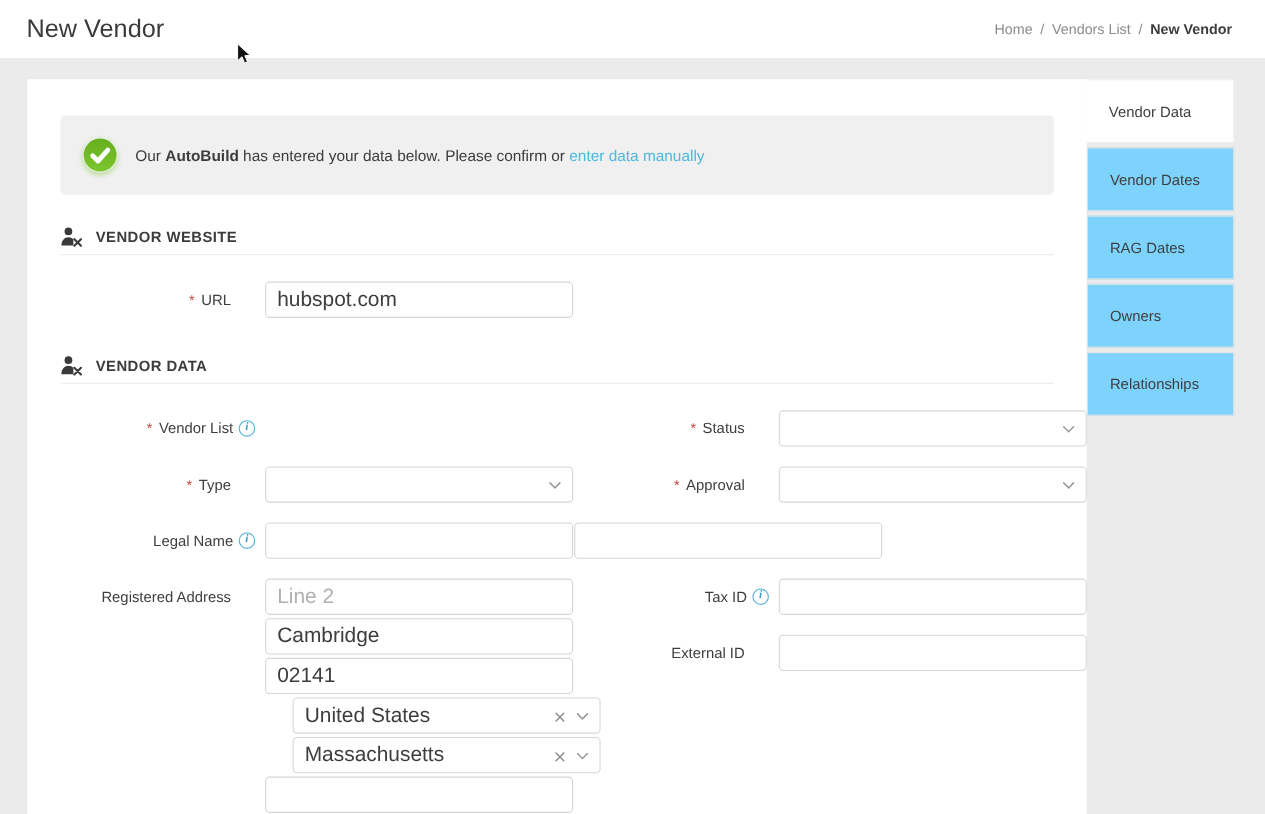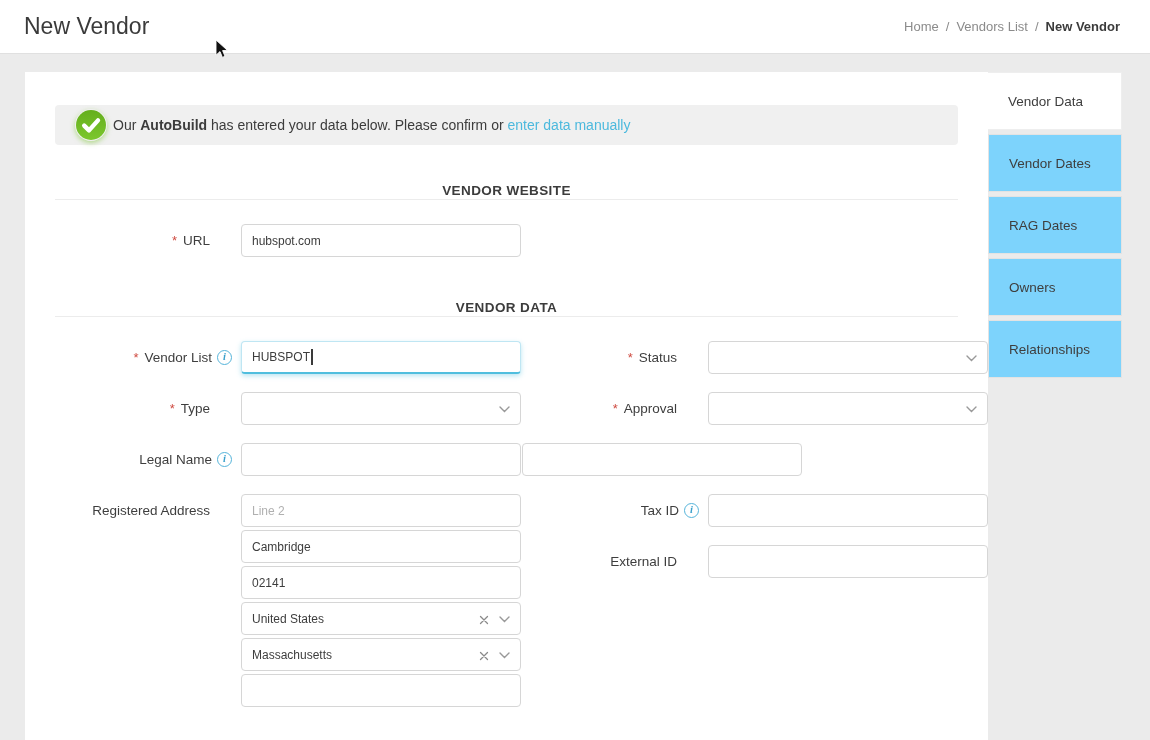--- a/index.html
+++ b/index.html
@@ -23,31 +23,31 @@
 
   
   .panel {
     position:absolute; top:72px; left:25px; width:963px; height:700px;
     background:#ffffff; z-index:2;
   }
   .panel-inner { padding:0 30px; }
 
   
   .banner {
-    margin-top:33px; height:40px; background:#f0f0f0; border-radius:4px;
-    display:flex; align-items:center; padding:0 20px; gap:6px;
+    margin-top:33px; height:72px; background:#f0f0f0; border-radius:4px;
+    display:flex; align-items:center; padding:0 20px; gap:16px;
   }
   .check-wrap { width:32px; height:32px; border-radius:50%;
     box-shadow:0 2px 5px rgba(130,200,60,.55); flex:0 0 32px; }
   .banner-text { font-size:14px; color:#3c3c3c; }
   .banner-text b { font-weight:700; }
   .banner-link { color:#4cb9dd; cursor:pointer; }
 
   
-  .section-header { display:flex; align-items:center; gap:11px; margin-top:27px; height:22px;flex-direction:column; }
+  .section-header { display:flex; align-items:center; gap:11px; margin-top:27px; height:22px; }
   .section-header.second { margin-top:32px; }
   .section-title { font-size:13.5px; font-weight:700; letter-spacing:.4px; color:#3c3c3c; }
   .divider { border-bottom:1px solid #ececec; margin-top:5px; }
 
   
   .form-area { position:relative; margin-top:24px; height:440px; }
   .col-right { position:absolute; left:467px; top:115px; }
   .row { display:flex; align-items:center; height:33px; margin-bottom:18px; }
   .row.tall { height:auto; align-items:flex-start; }
   .field-label {
@@ -59,35 +59,35 @@
   .req { color:#cf4b41; font-size:13px; margin-right:1px; }
   .info-icon {
     width:15px; height:15px; border:1px solid #55b4da; border-radius:50%;
     color:#3aa0cc; font-family:"Liberation Serif","DejaVu Serif",serif;
     font-style:italic; font-size:10.5px; font-weight:700;
     display:inline-flex; align-items:center; justify-content:center; flex:0 0 15px;
     cursor:pointer; line-height:1;
   }
   .input, .select {
     width:280px; height:33px; border:1px solid #d6d6d6; border-radius:4px;
-    background:#fff; font-size:12px; color:#3d3d3d; padding:0 10px;
+    background:#fff; font-size:19px; color:#3d3d3d; padding:0 10px;
     font-family:inherit; outline:none; display:flex; align-items:center;
   }
   input.input::placeholder { color:#b0b0b0; }
   .input-div { cursor:text; }
   .input.focused {
     border-color:#bfe6f3; border-bottom:2px solid #4fbede;
     box-shadow:0 2px 5px rgba(79,190,222,.4);
   }
   .caret { display:inline-block; width:1.5px; height:16px; background:#3a3a3a; margin-left:1px; }
   .select { position:relative; cursor:pointer; padding-right:28px; }
   .select .chev { position:absolute; right:10px; top:13px; }
   .select .clear-x { position:absolute; right:31px; top:12px; cursor:pointer; }
   .stack .input { margin-bottom:3px; }
-  .stack .select { margin-bottom:3px; }
+  .stack .select { margin-bottom:3px;margin-left:25px; }
 
   
   .side-tabs { position:absolute; left:988px; top:72px; width:134px; z-index:1; }
   .side-tab {
     height:58px; background:#7dd3fc; border:1px solid #e3e3e3;
     display:flex; align-items:center; padding-left:20px;
     font-size:13.5px; color:#3e3e3e; margin-bottom:4px; cursor:pointer;
   }
   .side-tab.active {
     background:#ffffff; border:1px solid #eeeeee; border-left:none; z-index:3;
@@ -182,24 +182,20 @@
 
     <div class="form-area">
 
       <div class="col-left" style="position:absolute; left:0; top:0;">
 
         <div class="row">
           <div class="field-label has-info">
             <span class="req">*</span>
             <span>Vendor List</span>
             <span class="info-icon">i</span>
-          </div>
-          <div class="input input-div focused">
-            <span>HUBSPOT</span>
-            <span class="caret"></span>
           </div>
         </div>
 
         <div class="row">
           <div class="field-label">
             <span class="req">*</span>
             <span>Type</span>
           </div>
           <div class="select">
             <span></span>

